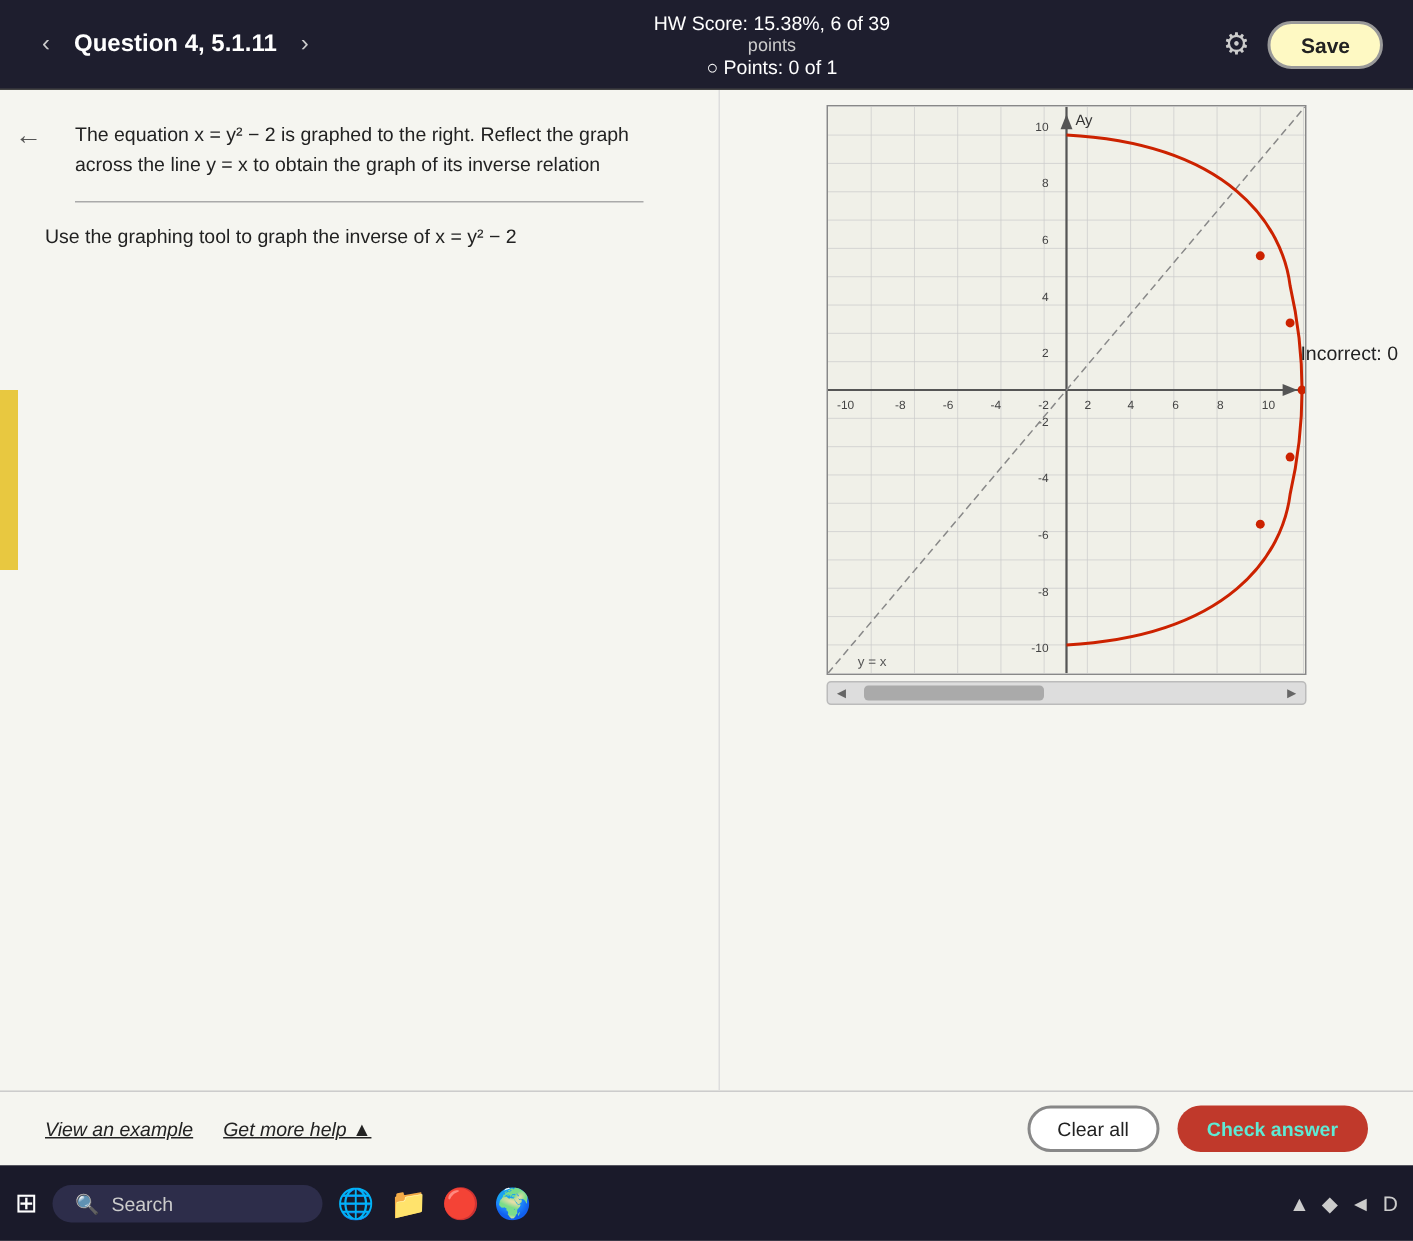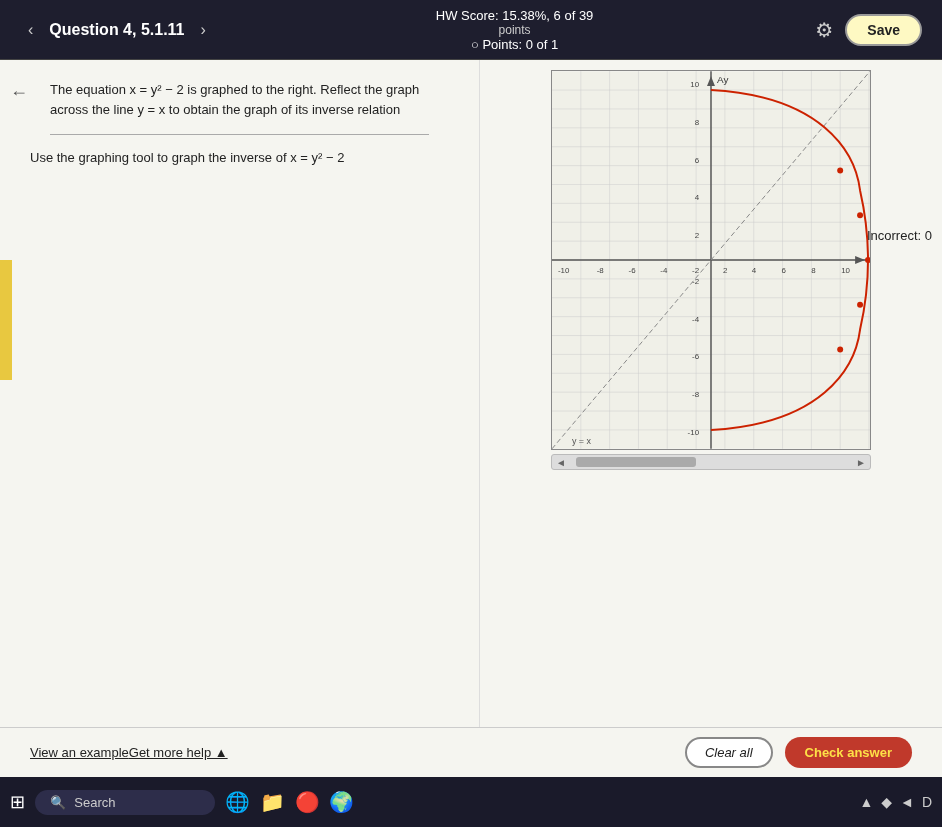--- a/index.html
+++ b/index.html
@@ -197,51 +197,52 @@
       height: 50px;
       background: #f5f5f0;
       border-top: 1px solid #ccc;
       display: flex;
       align-items: center;
       justify-content: space-between;
       padding: 0 30px;
     }
     .bottom-left {
       display: flex;
+      gap: 20px;
       align-items: flex-start;
+      font-style: italic;
     }
     .link-text {
       font-size: 13px;
       color: #222;
       cursor: pointer;
       text-decoration: underline;
     }
     .bottom-right {
       display: flex;
       gap: 12px;
       align-items: center;
     }
     .clear-all-btn {
       background: #fff;
       border: 2px solid #888;
       border-radius: 20px;
       padding: 6px 18px;
       font-size: 13px;
       cursor: pointer;
       color: #222;
-      font-style: italic;
     }
     .check-answer-btn {
       background: #c0392b;
       border: none;
       border-radius: 20px;
       padding: 8px 20px;
       font-size: 13px;
       cursor: pointer;
-      color: #fde047;
+      color: #5eead4;
       font-weight: bold;
     }
     
     .taskbar {
       height: 50px;
       background: #1a1a2a;
       display: flex;
       align-items: center;
       padding: 0 10px;
       gap: 10px;

